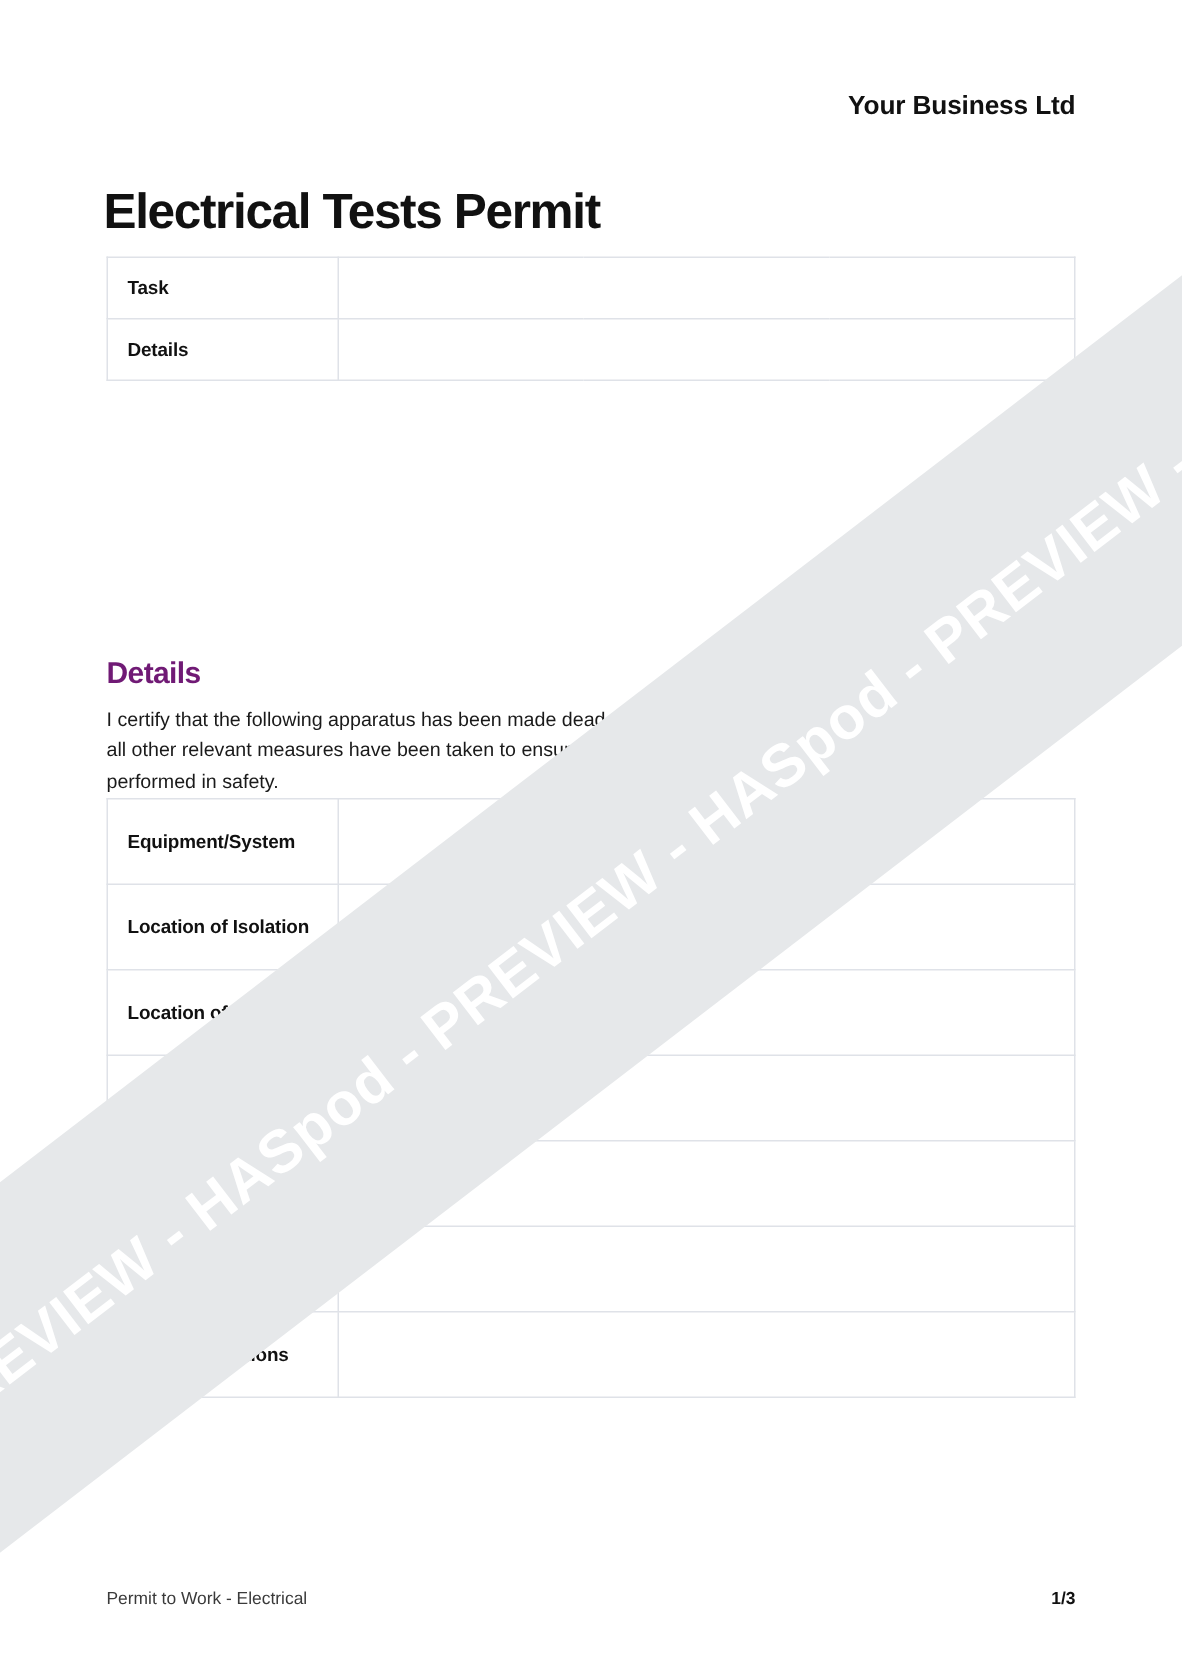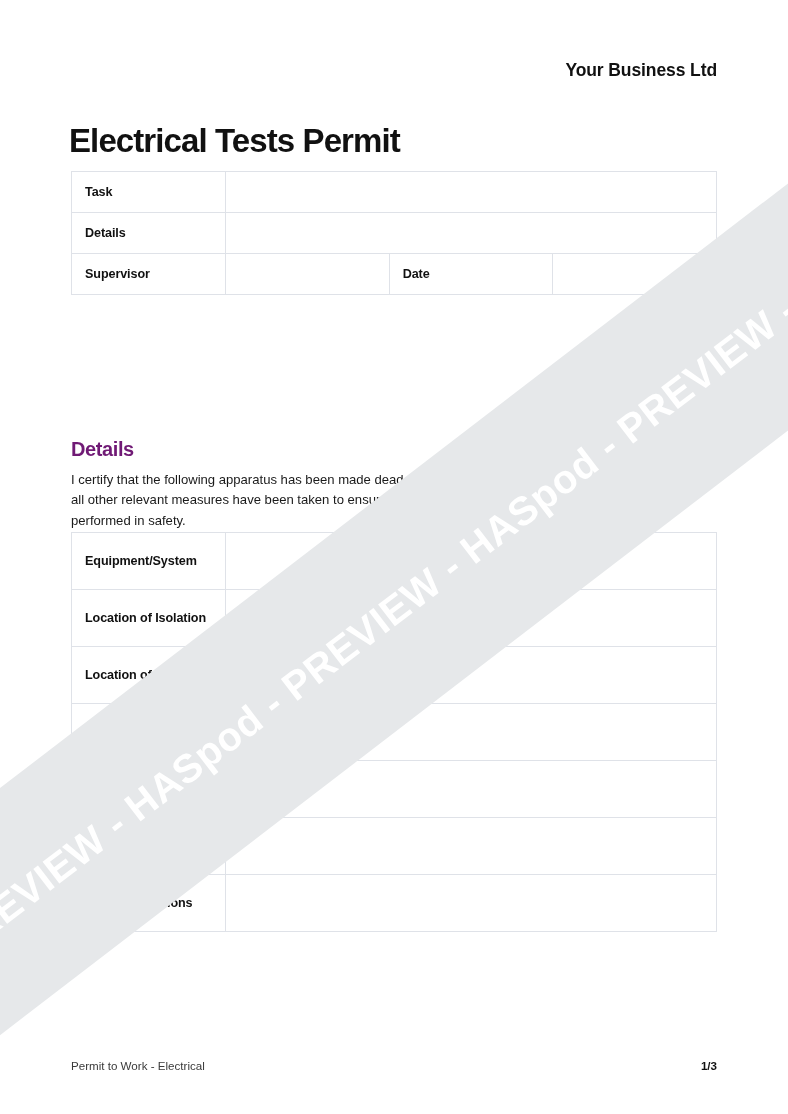--- a/index.html
+++ b/index.html
@@ -174,26 +174,20 @@
     <table class="form-table" id="table-main">
       <tbody>
         <tr>
           <td class="lbl" style="width:127px;">Task</td>
           <td class="val" colspan="3"></td>
         </tr>
         <tr>
           <td class="lbl">Details</td>
           <td class="val" colspan="3"></td>
         </tr>
-        <tr>
-          <td class="lbl">Supervisor</td>
-          <td class="val" style="width:195px;"></td>
-          <td class="lbl" style="width:128px;">Date</td>
-          <td class="val"></td>
-        </tr>
       </tbody>
     </table>
 
     <h2 class="section-heading">Details</h2>
 
     <p class="body-text">I certify that the following apparatus has been made dead and safely isolated, earthed if necessary and that all other relevant measures have been taken to ensure that the work and/or test specified below can be performed in safety.</p>
 
     <table class="form-table" id="table-details">
       <tbody>
         <tr>

